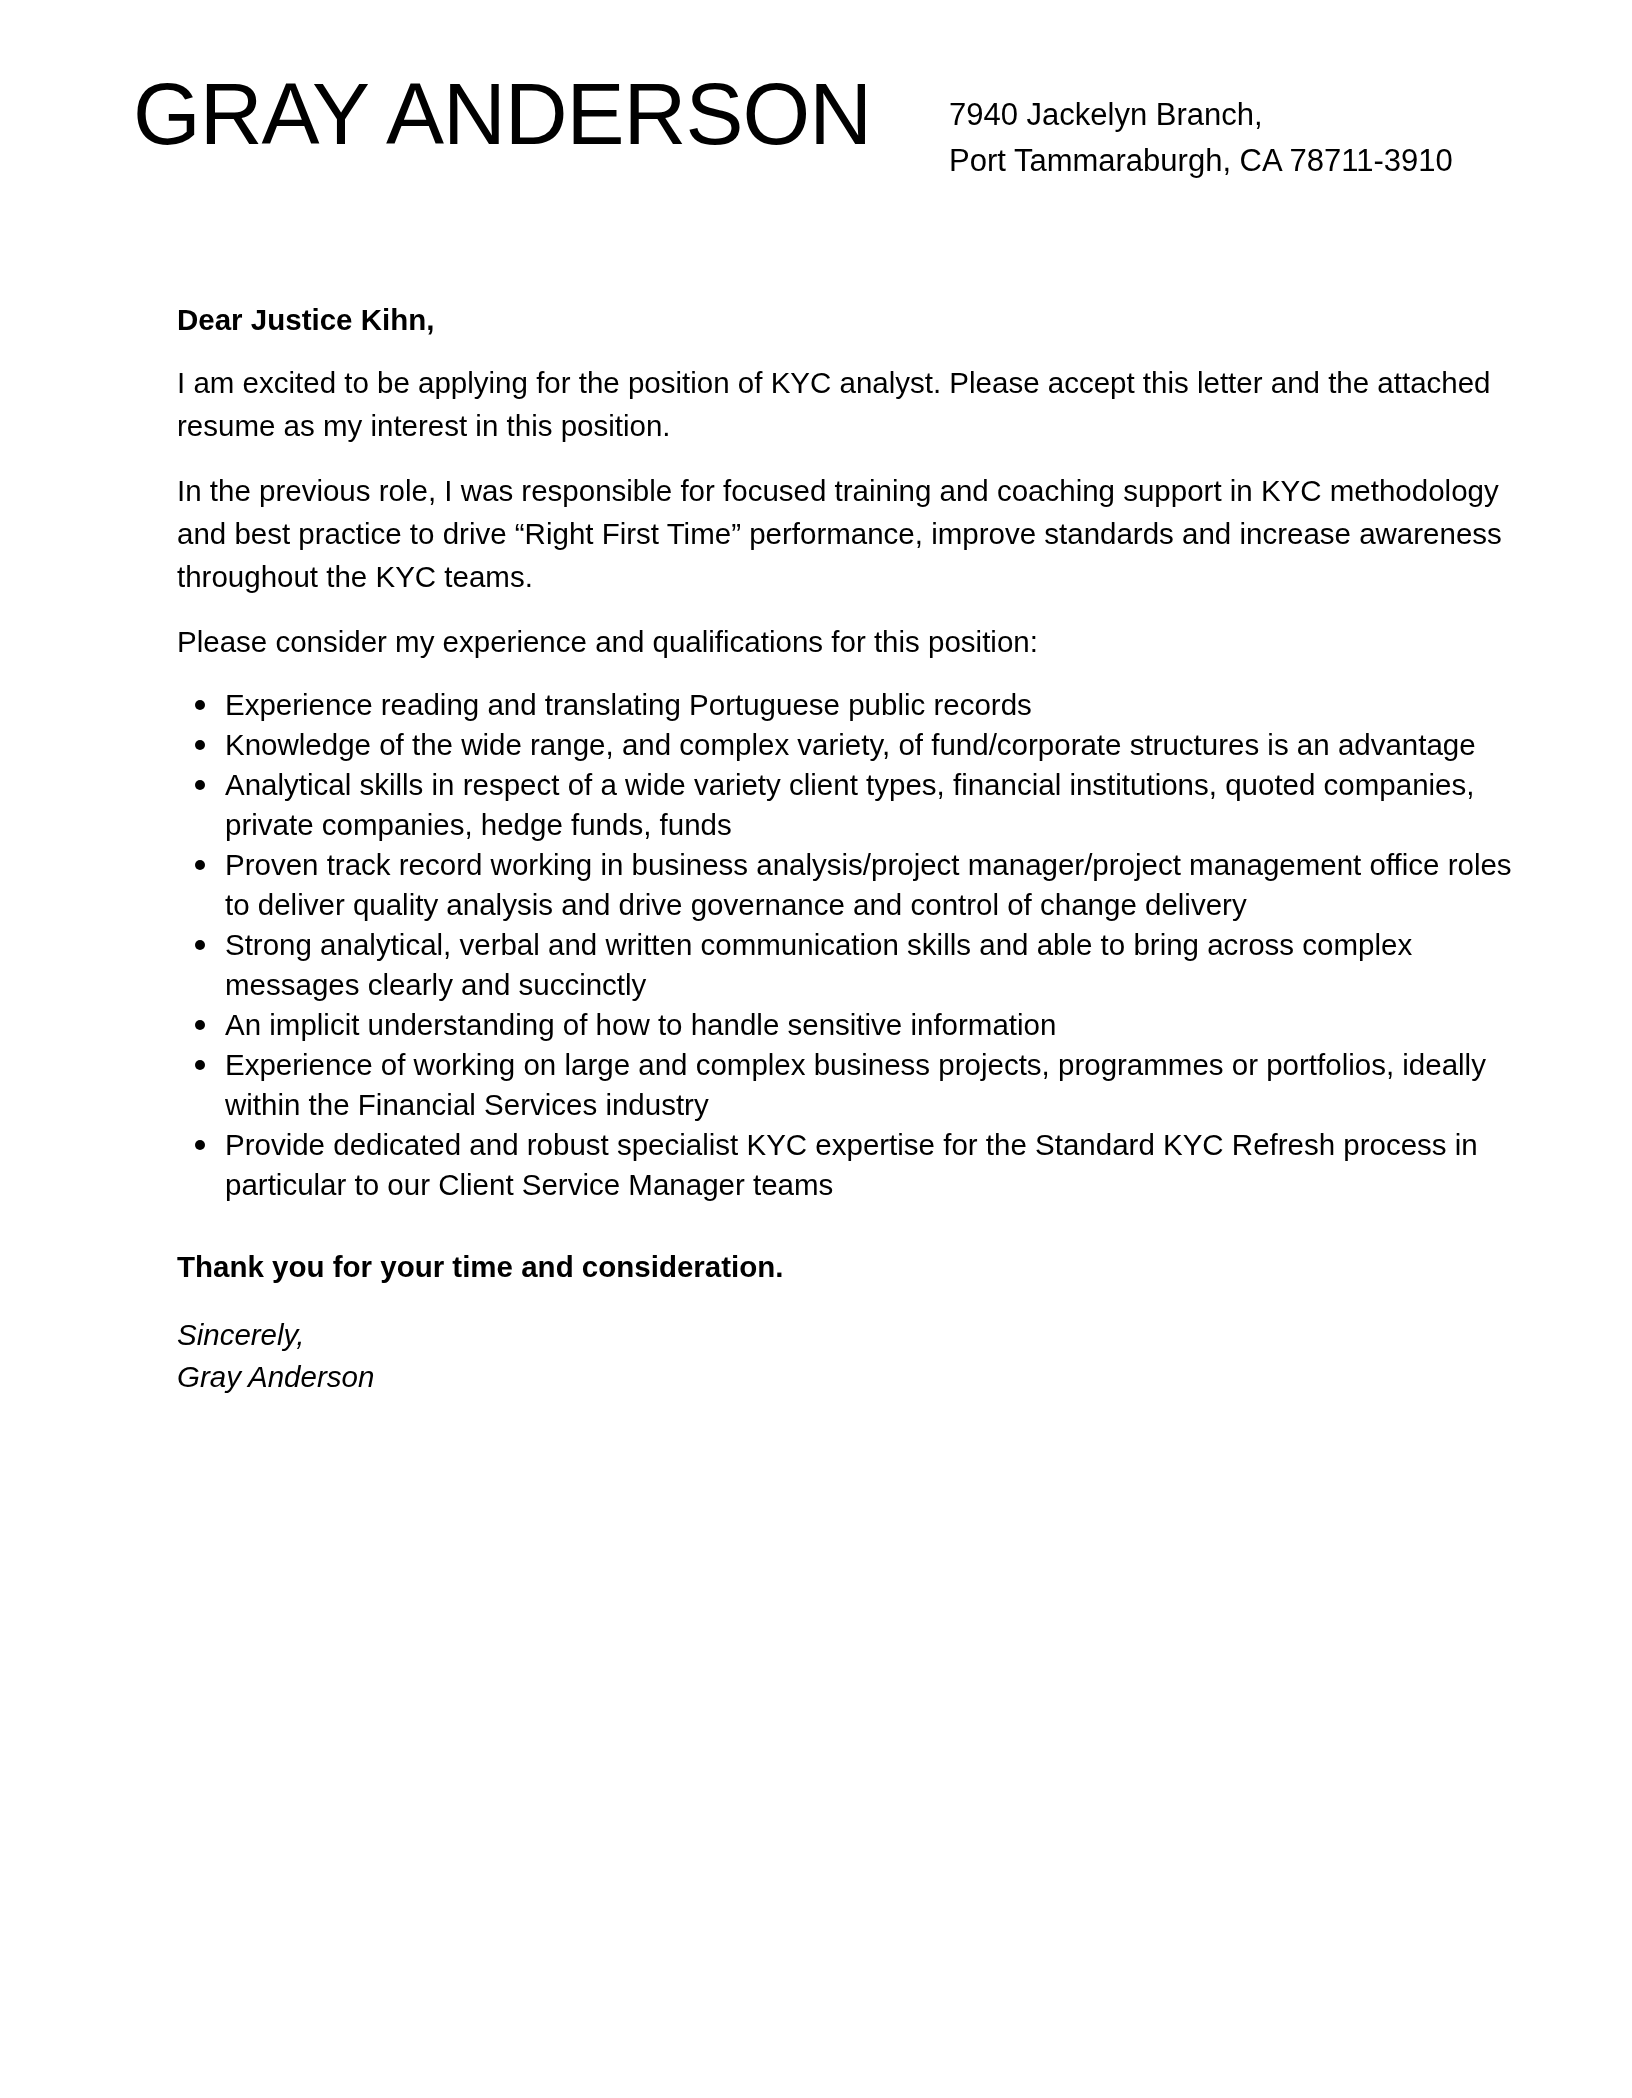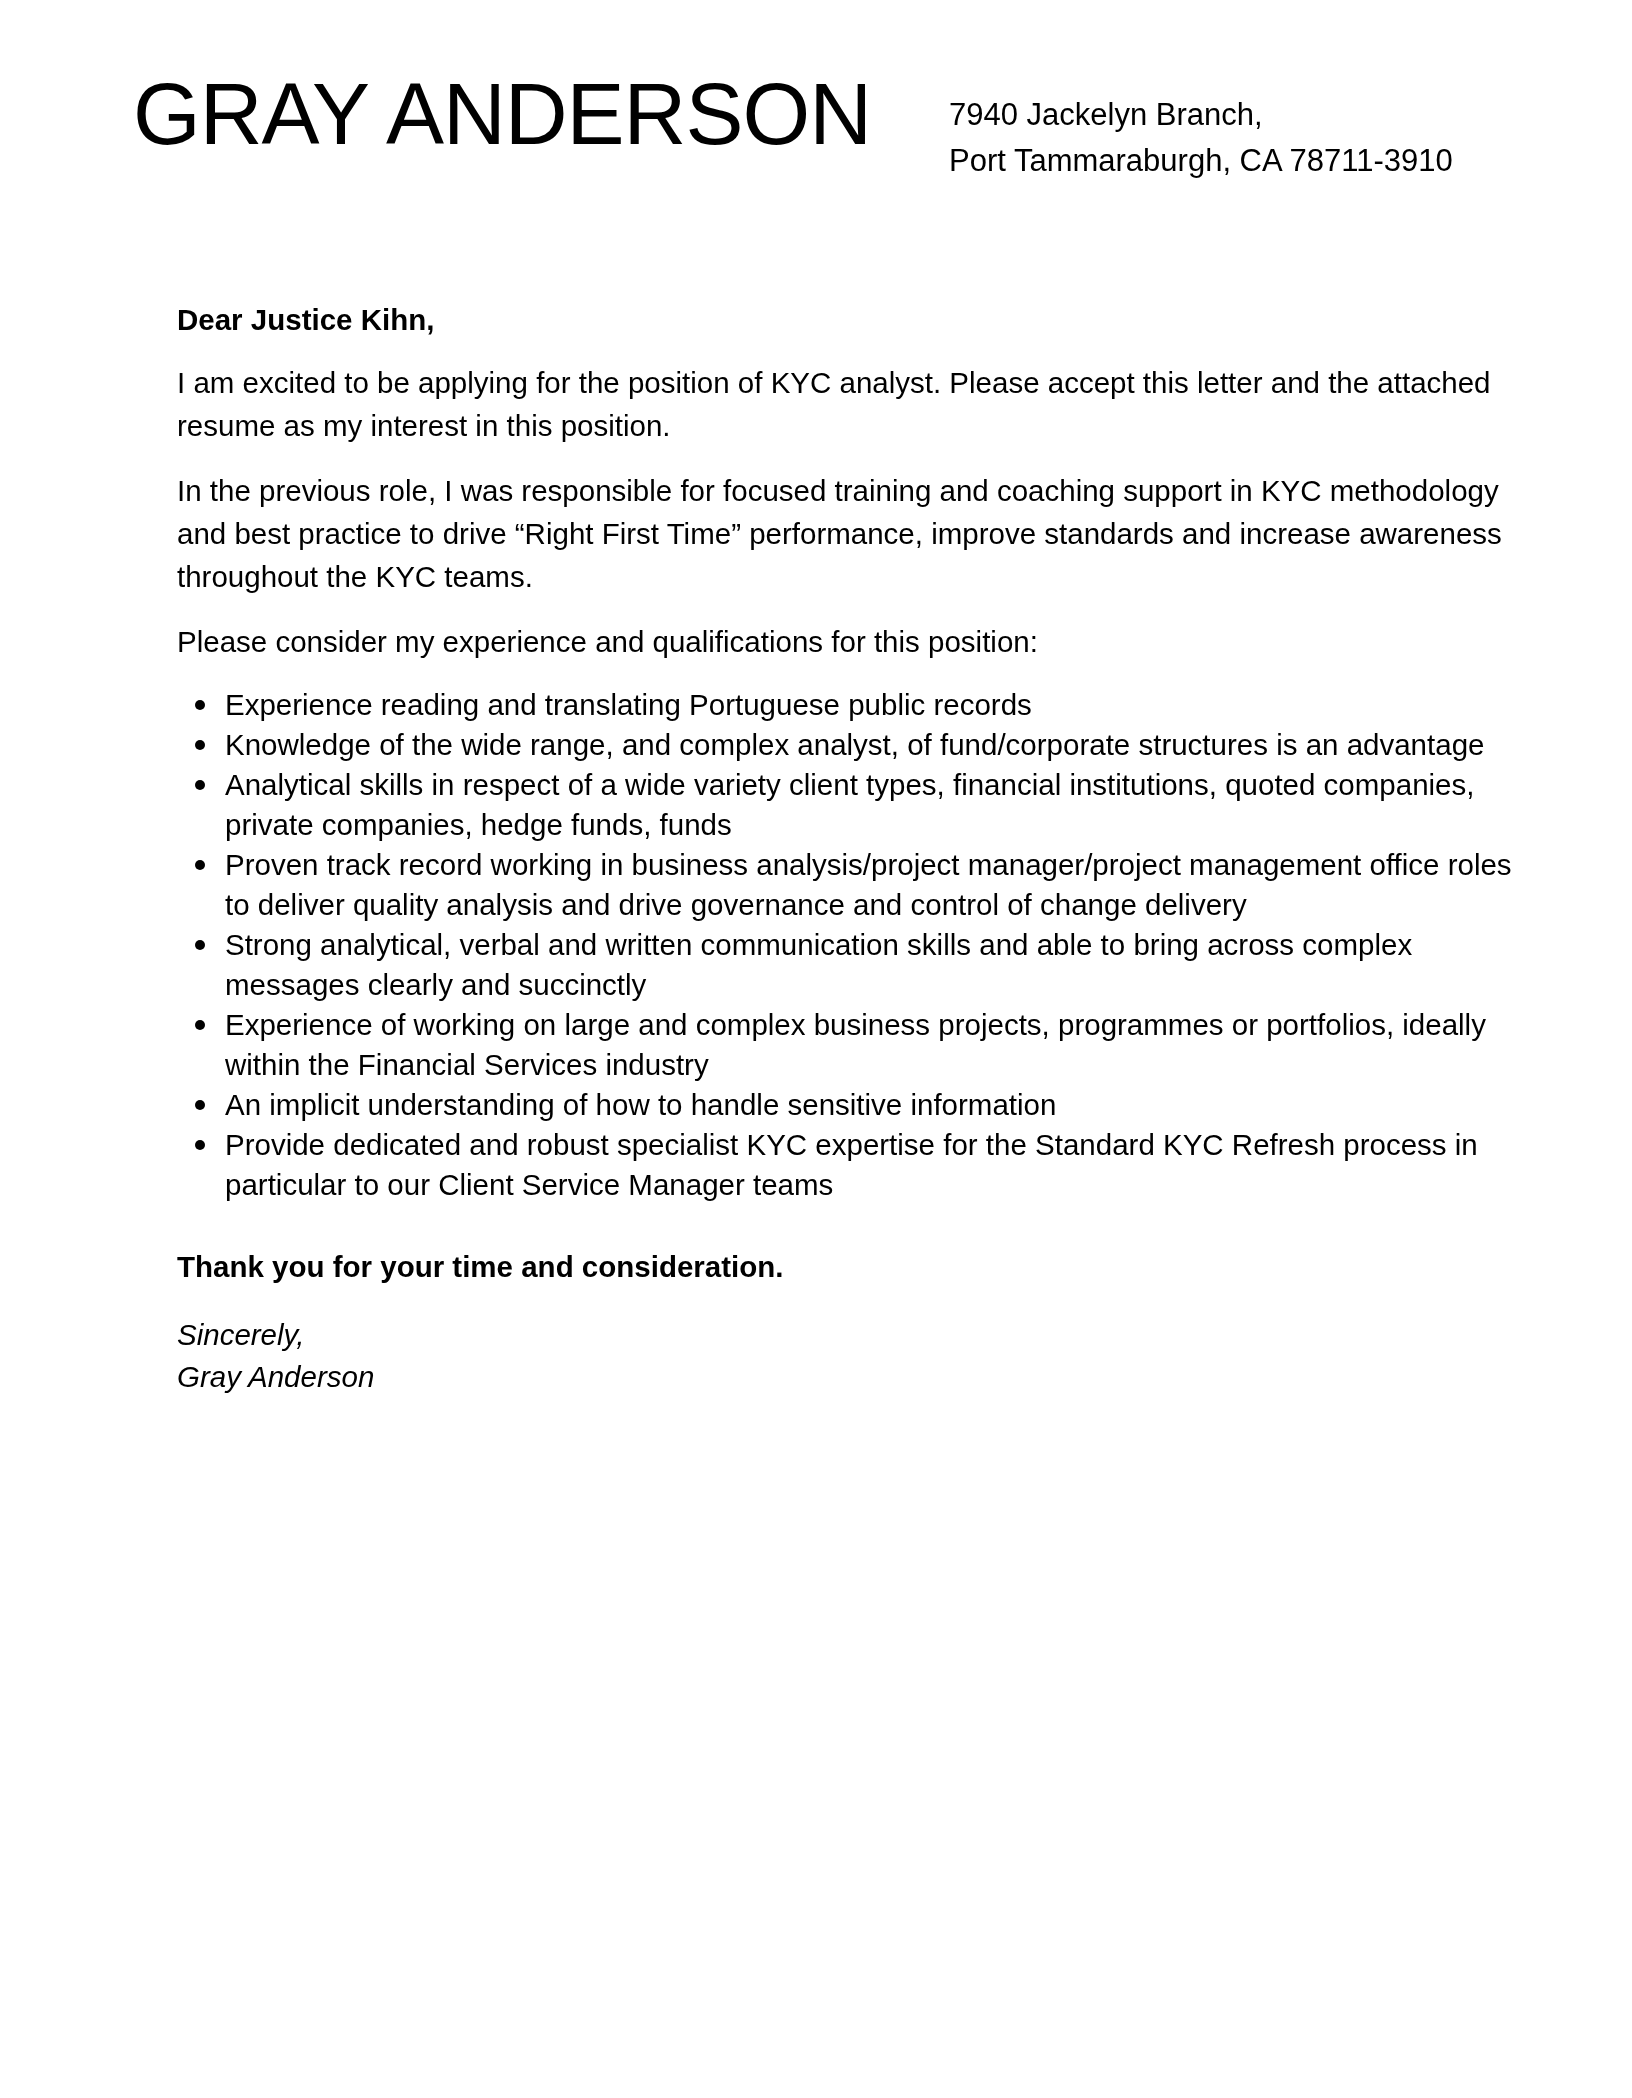--- a/index.html
+++ b/index.html
@@ -47,26 +47,26 @@
 
   <div class="body">
     <p class="salutation">Dear Justice Kihn,</p>
 
     <p class="para">I am excited to be applying for the position of KYC analyst. Please accept this letter and the attached resume as my interest in this position.</p>
     <p class="para">In the previous role, I was responsible for focused training and coaching support in KYC methodology and best practice to drive “Right First Time” performance, improve standards and increase awareness throughout the KYC teams.</p>
     <p class="para">Please consider my experience and qualifications for this position:</p>
 
     <ul class="quals">
       <li><span class="bullet"></span><span>Experience reading and translating Portuguese public records</span></li>
-      <li><span class="bullet"></span><span>Knowledge of the wide range, and complex analyst, of fund/corporate structures is an advantage</span></li>
+      <li><span class="bullet"></span><span>Knowledge of the wide range, and complex variety, of fund/corporate structures is an advantage</span></li>
       <li><span class="bullet"></span><span>Analytical skills in respect of a wide variety client types, financial institutions, quoted companies, private companies, hedge funds, funds</span></li>
       <li><span class="bullet"></span><span>Proven track record working in business analysis/project manager/project management office roles to deliver quality analysis and drive governance and control of change delivery</span></li>
       <li><span class="bullet"></span><span>Strong analytical, verbal and written communication skills and able to bring across complex messages clearly and succinctly</span></li>
+      <li><span class="bullet"></span><span>An implicit understanding of how to handle sensitive information</span></li>
       <li><span class="bullet"></span><span>Experience of working on large and complex business projects, programmes or portfolios, ideally within the Financial Services industry</span></li>
-      <li><span class="bullet"></span><span>An implicit understanding of how to handle sensitive information</span></li>
       <li><span class="bullet"></span><span>Provide dedicated and robust specialist KYC expertise for the Standard KYC Refresh process in particular to our Client Service Manager teams</span></li>
     </ul>
 
     <p class="closing">Thank you for your time and consideration.</p>
 
     <div class="signoff">
       <div>Sincerely,</div>
       <div>Gray Anderson</div>
     </div>
   </div>

